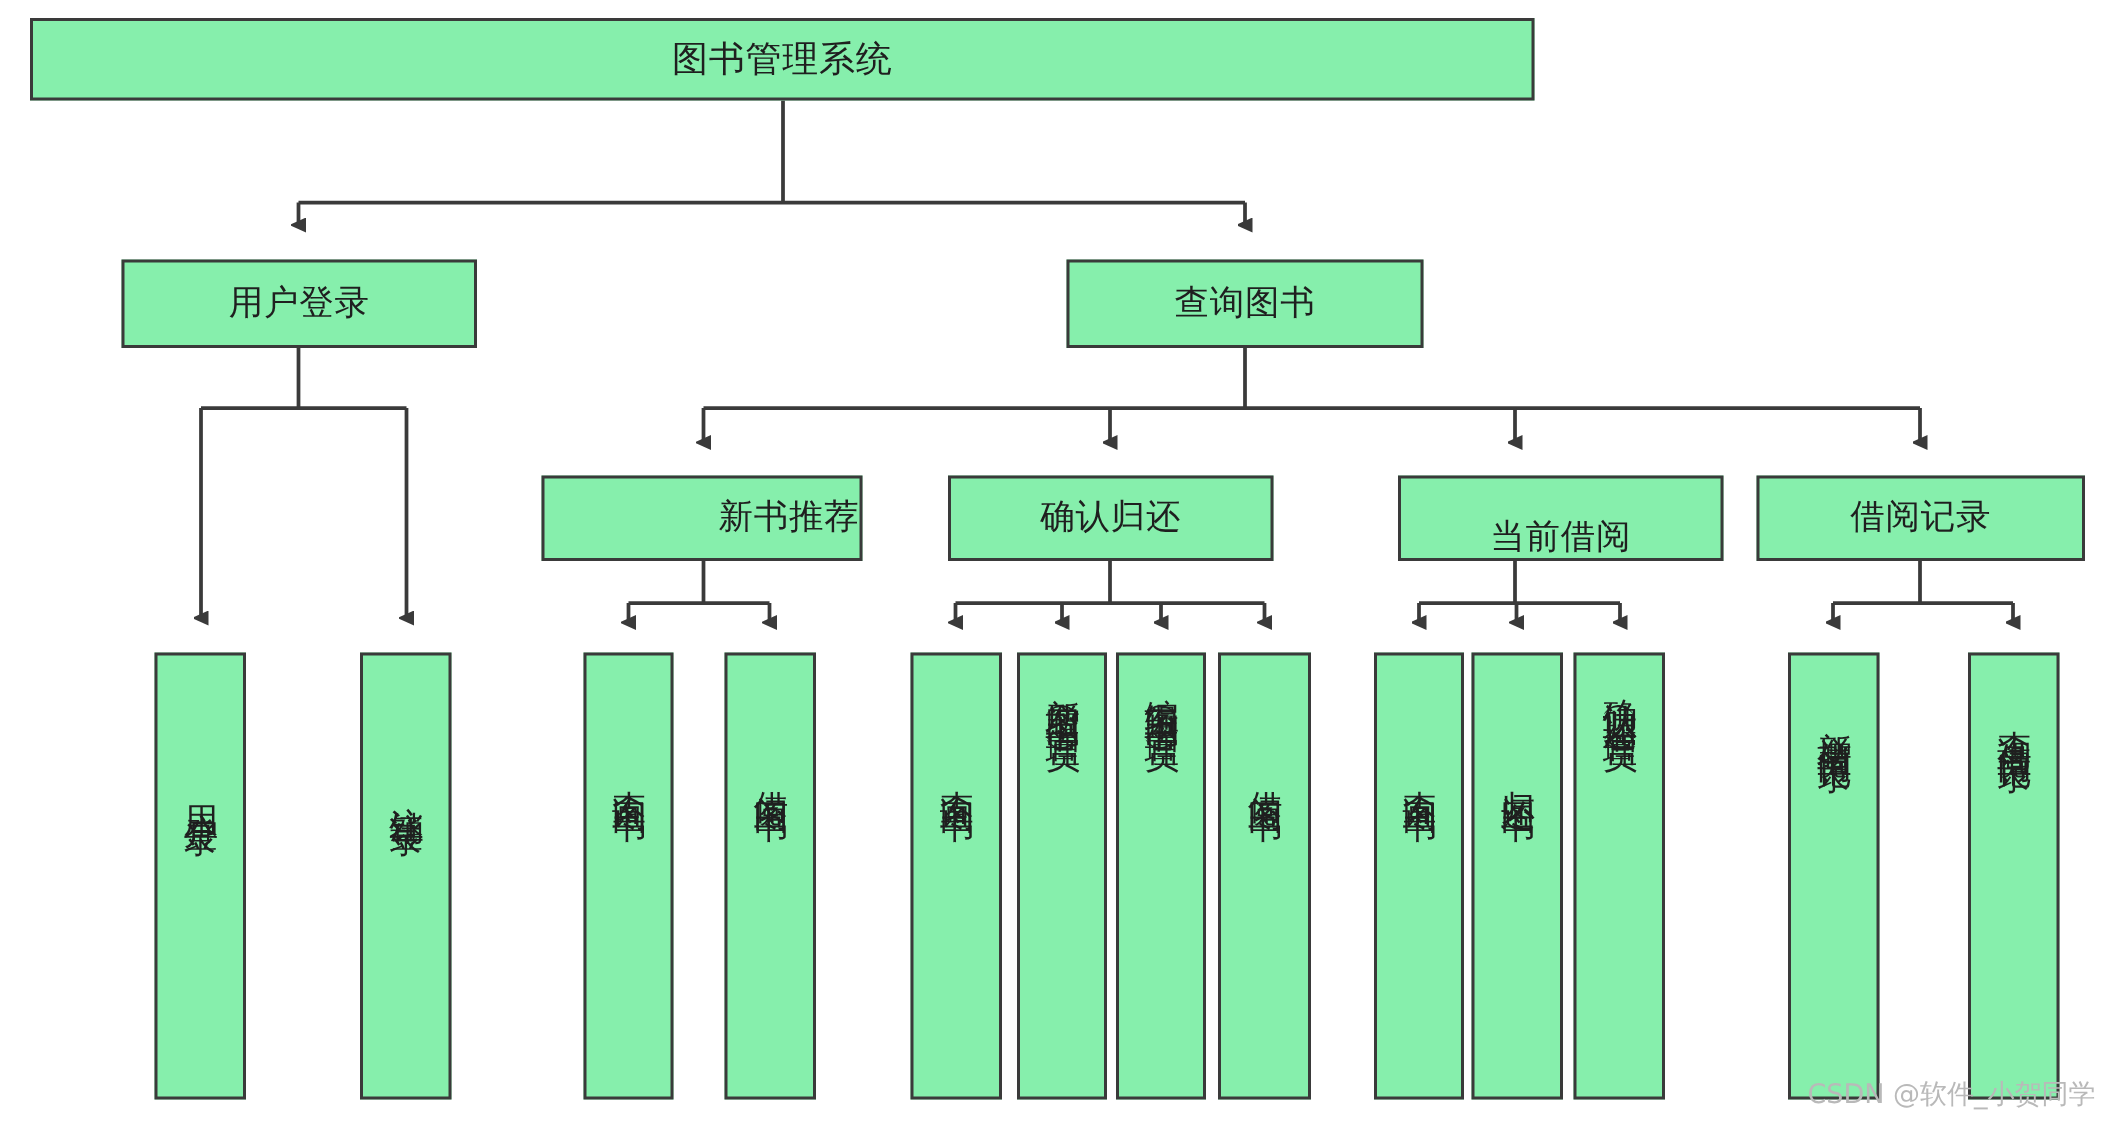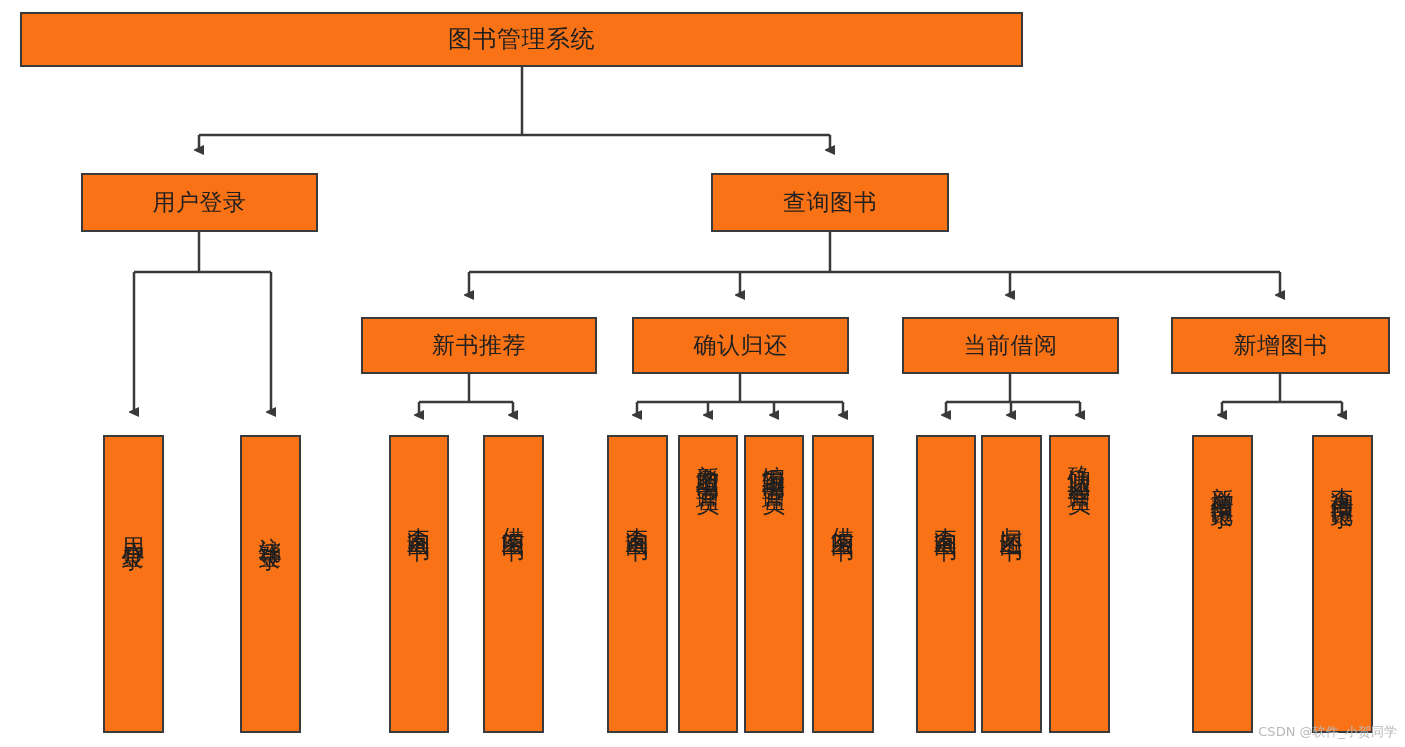--- a/index.html
+++ b/index.html
@@ -21,21 +21,21 @@
   }
   #edges {
     position: absolute;
     left: 0;
     top: 0;
     width: 1405px;
     height: 747px;
   }
   .node {
     position: absolute;
-    background: #f97316;
+    background: #86efac;
     border: 2.5px solid #3a3a3a;
     display: flex;
     align-items: center;
     justify-content: center;
     z-index: 2;
   }
   .node .label {
     font-size: 23px;
     line-height: 1.18;
     color: #1f1f1f;
@@ -55,21 +55,21 @@
     letter-spacing: 4px;
     white-space: normal;
     text-align: center;
   }
   .node.root .label { font-size: 24px; }
   .node.lvl2 .label { font-size: 23px; }
   #watermark {
     position: absolute;
     right: 8px;
     bottom: 6px;
-    font-size: 13px;
+    font-size: 18px;
     color: #b9b9b9;
     z-index: 5;
     white-space: nowrap;
     font-family: "DejaVu Sans", "Liberation Sans", sans-serif;
   }
 </style>
 </head>
 <body>
 
 <div id="canvas">
@@ -129,31 +129,31 @@
     <span class="label">图书管理系统</span>
   </div>
 
   <div class="node lvl2" style="left:81px; top:173px; width:237px; height:59px;">
     <span class="label">用户登录</span>
   </div>
   <div class="node lvl2" style="left:711px; top:173px; width:238px; height:59px;">
     <span class="label">查询图书</span>
   </div>
 
-  <div class="node lvl2" style="left:361px; top:317px; width:236px; height:57px;">
+  <div class="node lvl2" style="left:361px; top:317px; width:214px; height:57px;justify-content:flex-end;">
     <span class="label">新书推荐</span>
   </div>
   <div class="node lvl2" style="left:632px; top:317px; width:217px; height:57px;">
     <span class="label">确认归还</span>
   </div>
-  <div class="node lvl2" style="left:902px; top:317px; width:217px; height:57px;">
+  <div class="node lvl2" style="left:932px; top:317px; width:217px; height:57px;align-items:flex-end;">
     <span class="label">当前借阅</span>
   </div>
   <div class="node lvl2" style="left:1171px; top:317px; width:219px; height:57px;">
-    <span class="label">新增图书</span>
+    <span class="label">借阅记录</span>
   </div>
 
   <div class="node vertical" style="left:103px; top:435px; width:61px; height:298px; padding-top:82px;">
     <span class="label">用户登录</span>
   </div>
   <div class="node vertical" style="left:240px; top:435px; width:61px; height:298px; padding-top:82px;">
     <span class="label">注销登录</span>
   </div>
 
   <div class="node vertical" style="left:389px; top:435px; width:60px; height:298px; padding-top:72px;">

